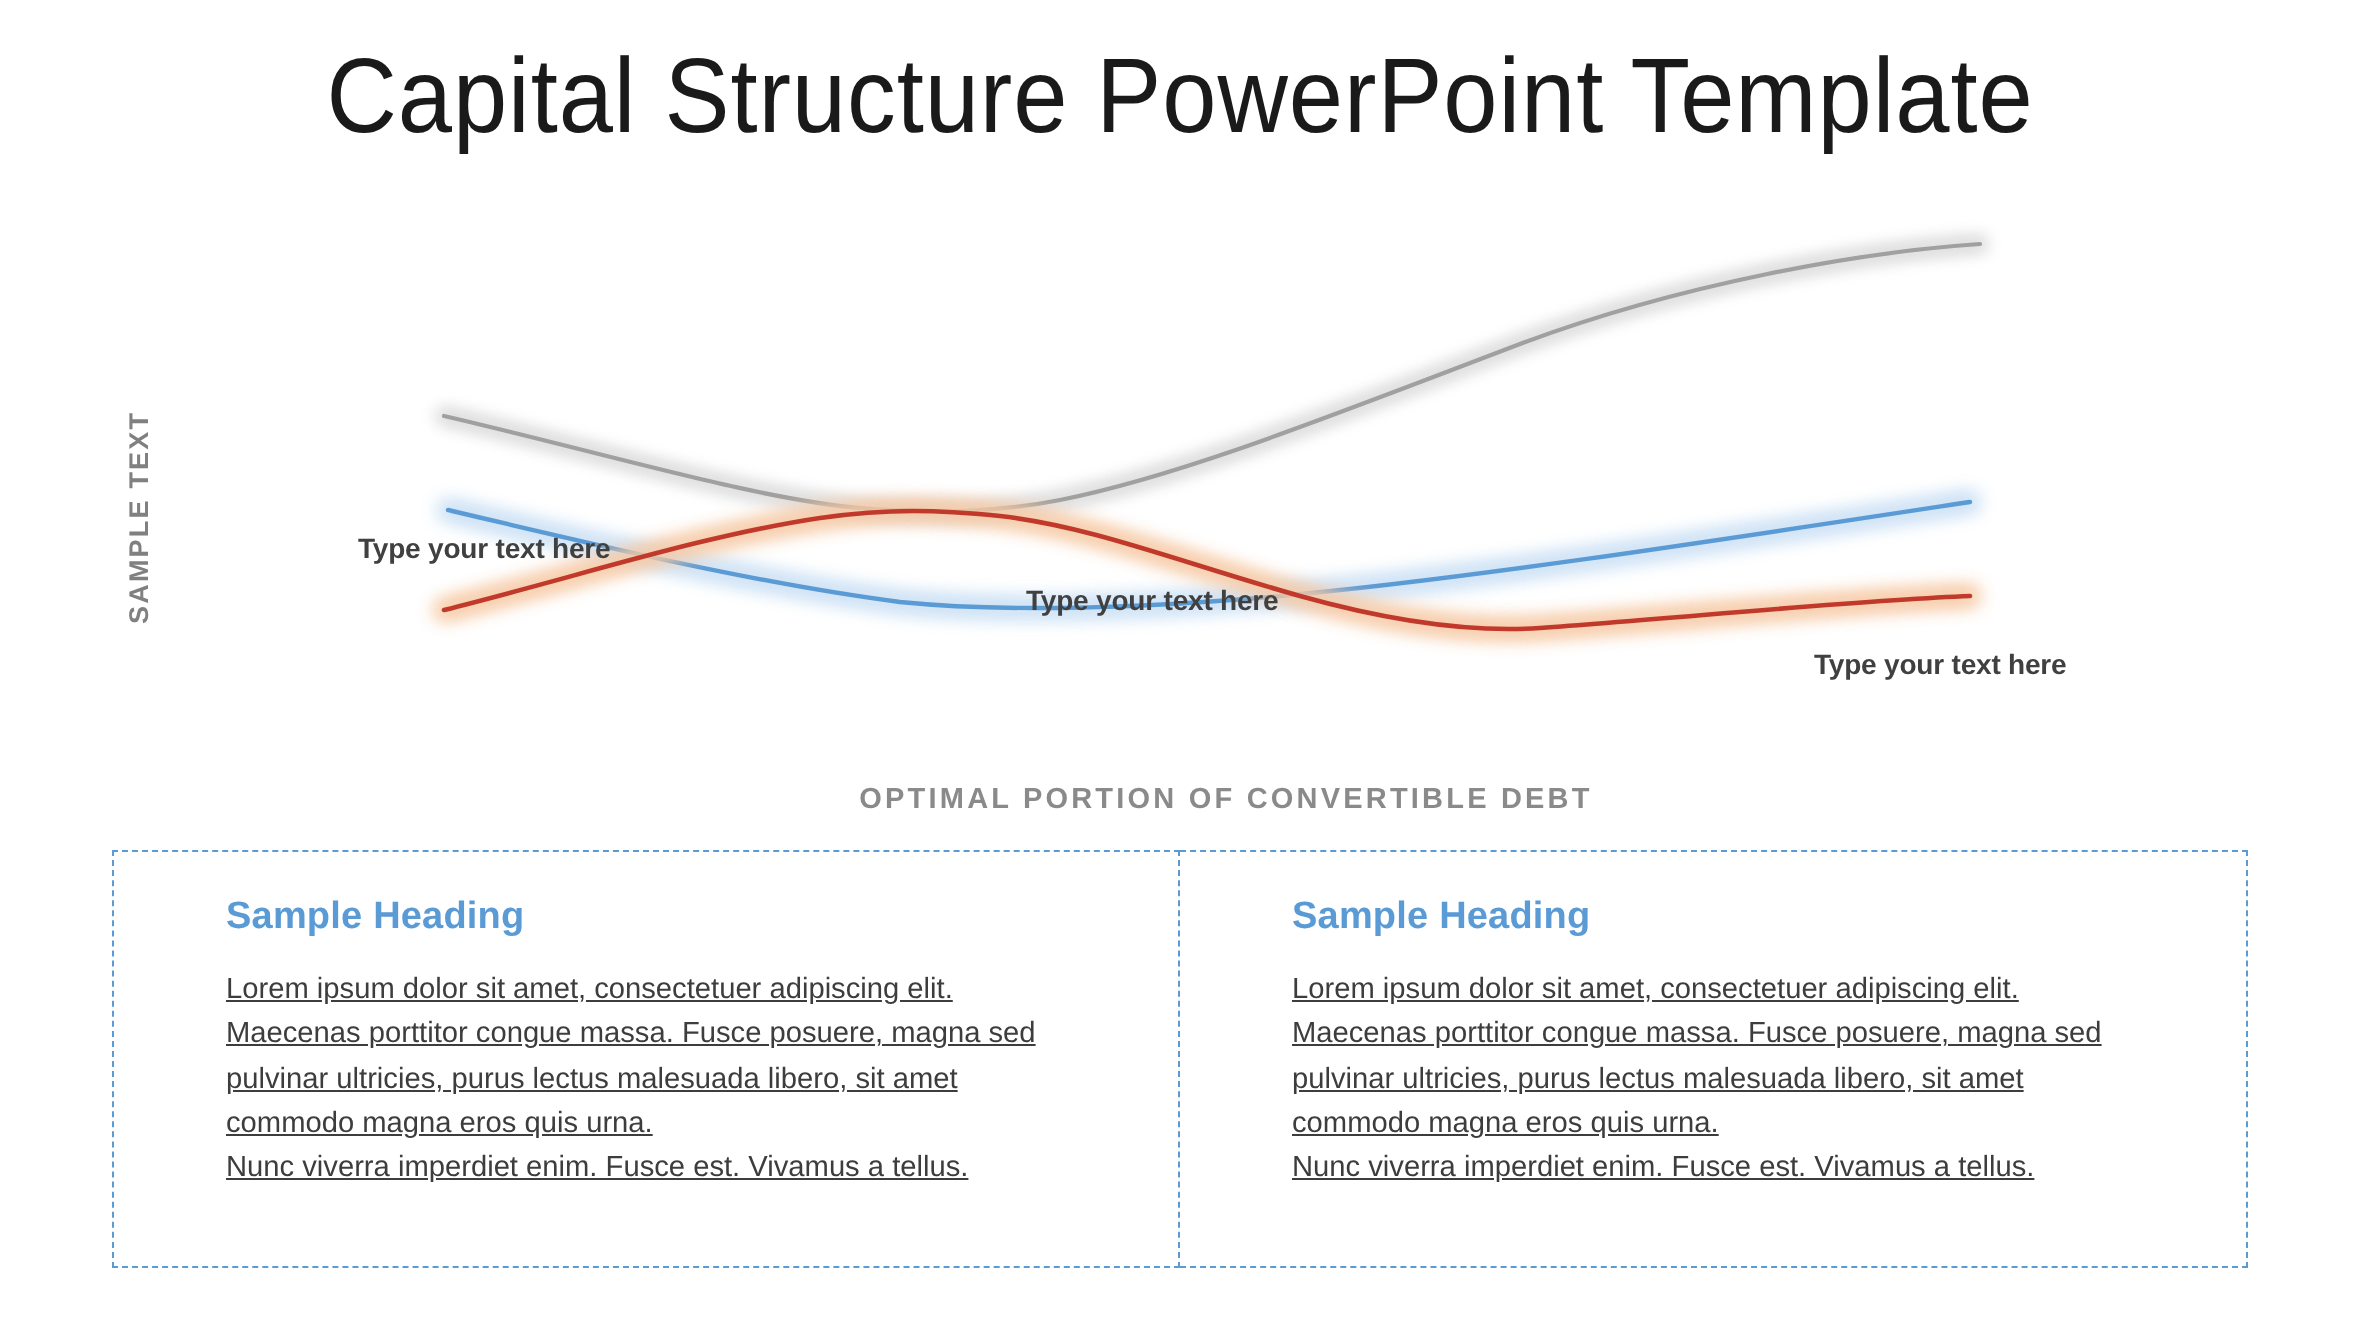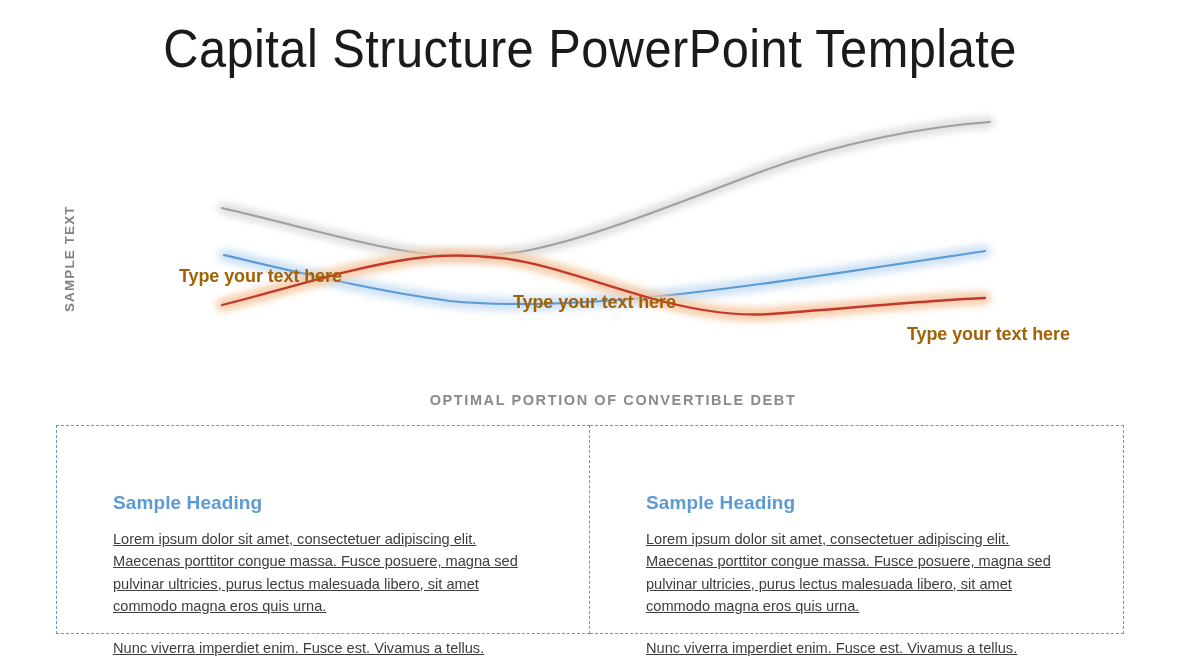--- a/index.html
+++ b/index.html
@@ -63,23 +63,23 @@
     font-size: 13.5px;
     font-weight: 600;
     letter-spacing: 1.1px;
     color: #808080;
     white-space: nowrap;
     text-align: left;
   }
 
   .curve-label {
     position: absolute;
-    font-size: 18px;
+    font-size: 14px;
     font-weight: 600;
-    color: #a16207;
+    color: #404040;
     white-space: nowrap;
     letter-spacing: -0.1px;
   }
 
   .lbl-gray-left   { left: 179px; top: 166px; }
   .lbl-gray-mid    { left: 513px; top: 192px; }
   .lbl-blue-right  { left: 907px; top: 224px; }
   .lbl-blue-bottom { left: 372px; top: 324px; }
   .lbl-red-right   { left: 917px; top: 324px; }
 
@@ -117,32 +117,31 @@
   }
 
   .panel + .panel { border-left: none; }
 
   .panel-heading {
     font-size: 19px;
     font-weight: 700;
     color: #5b9bd5;
     margin-bottom: 14px;
     letter-spacing: 0.1px;
-    margin-top: 44px;
   }
 
   .panel-body {
     font-size: 14.6px;
     line-height: 1.53;
     color: #3d3d3d;
     max-width: 410px;
     text-decoration: underline;
   }
 
-  .panel-body + .panel-body { margin-top: 20px; }
+  .panel-body + .panel-body { }
 </style>
 </head>
 <body>
 
 <div class="slide">
 
   <div class="slide-title">Capital Structure PowerPoint Template</div>
 
   <div class="chart-area">
 

